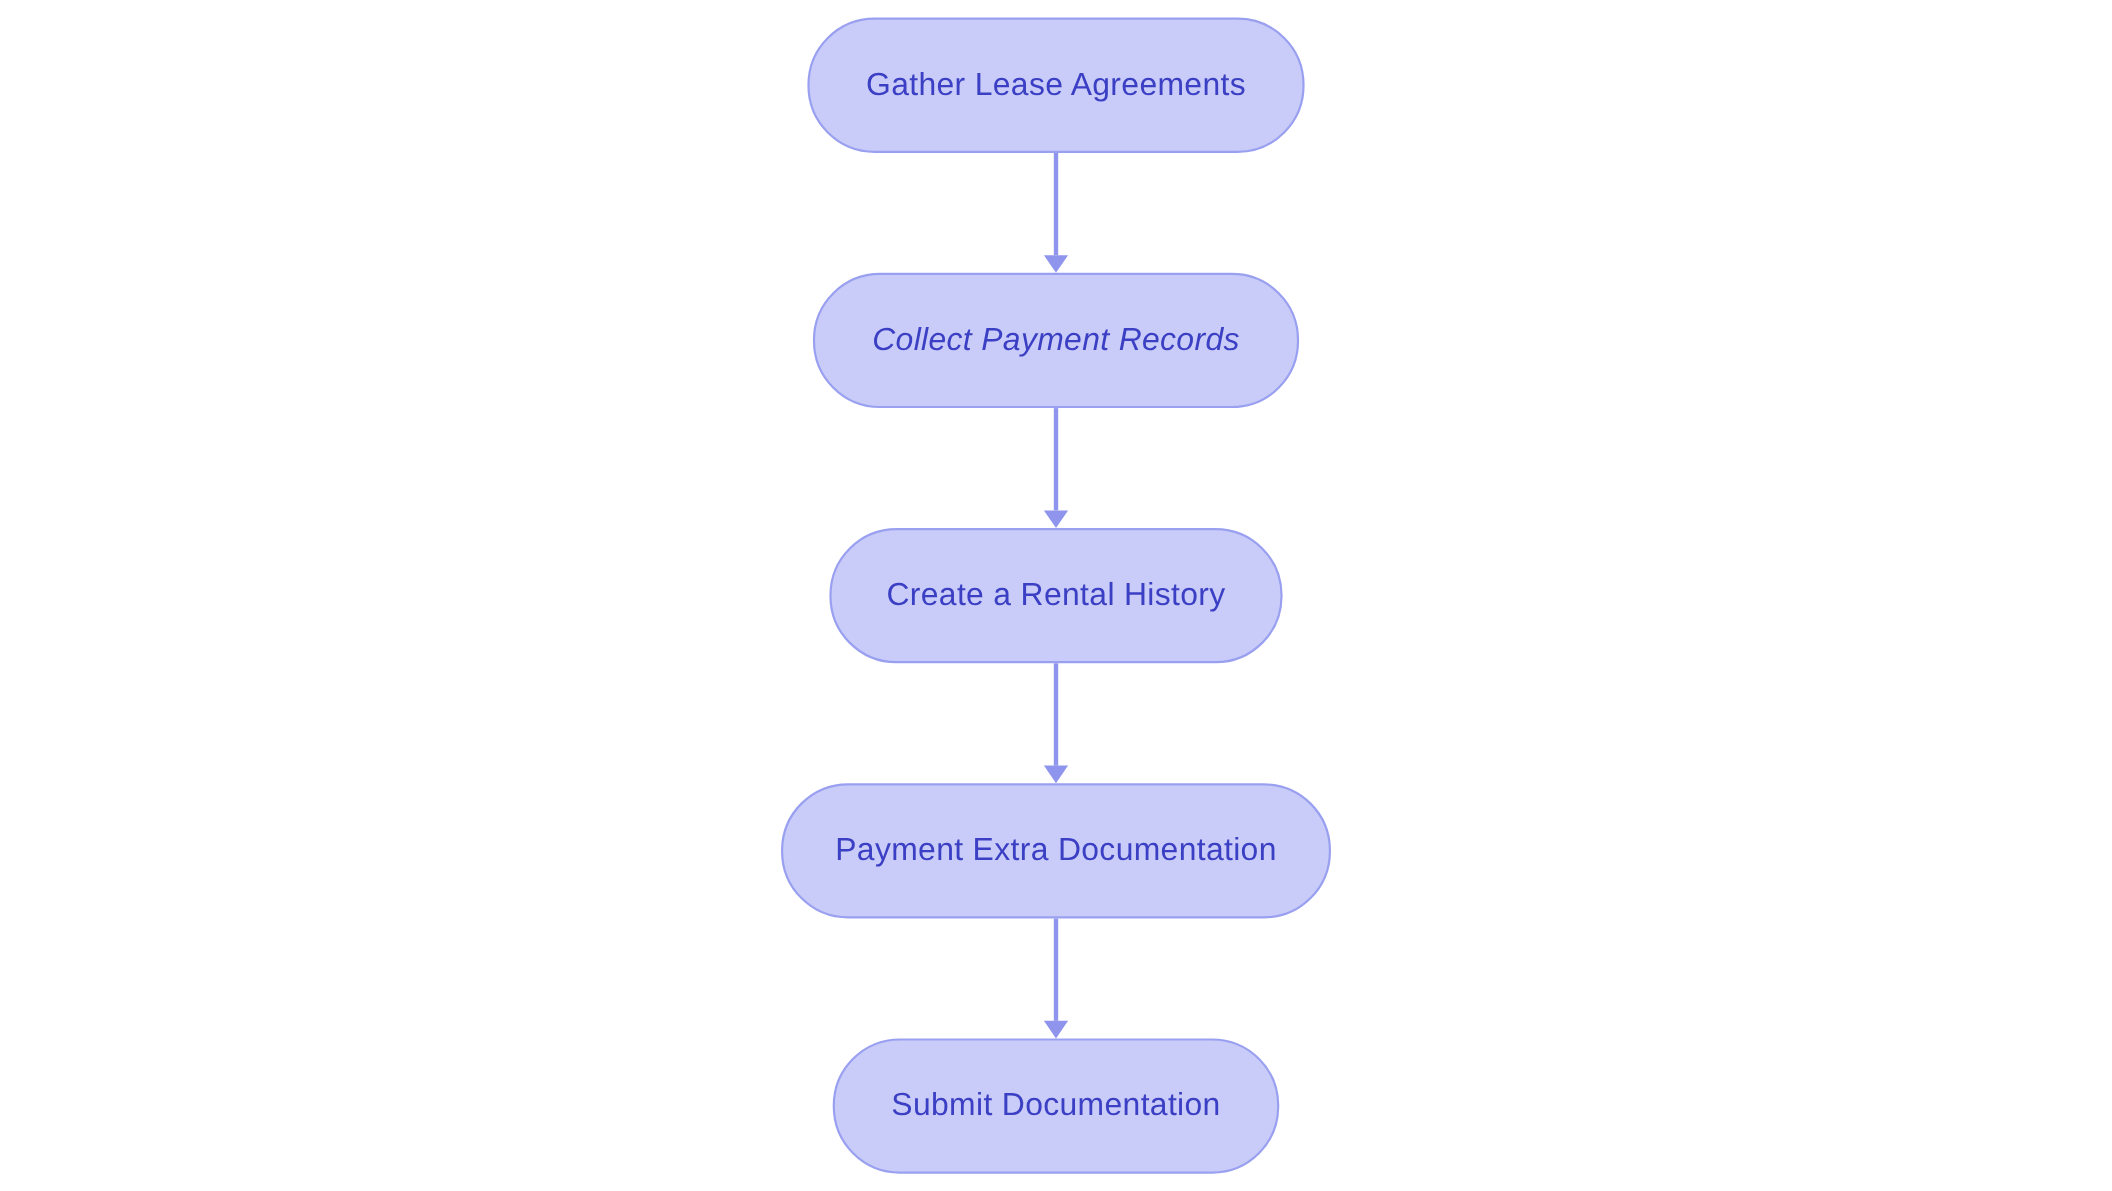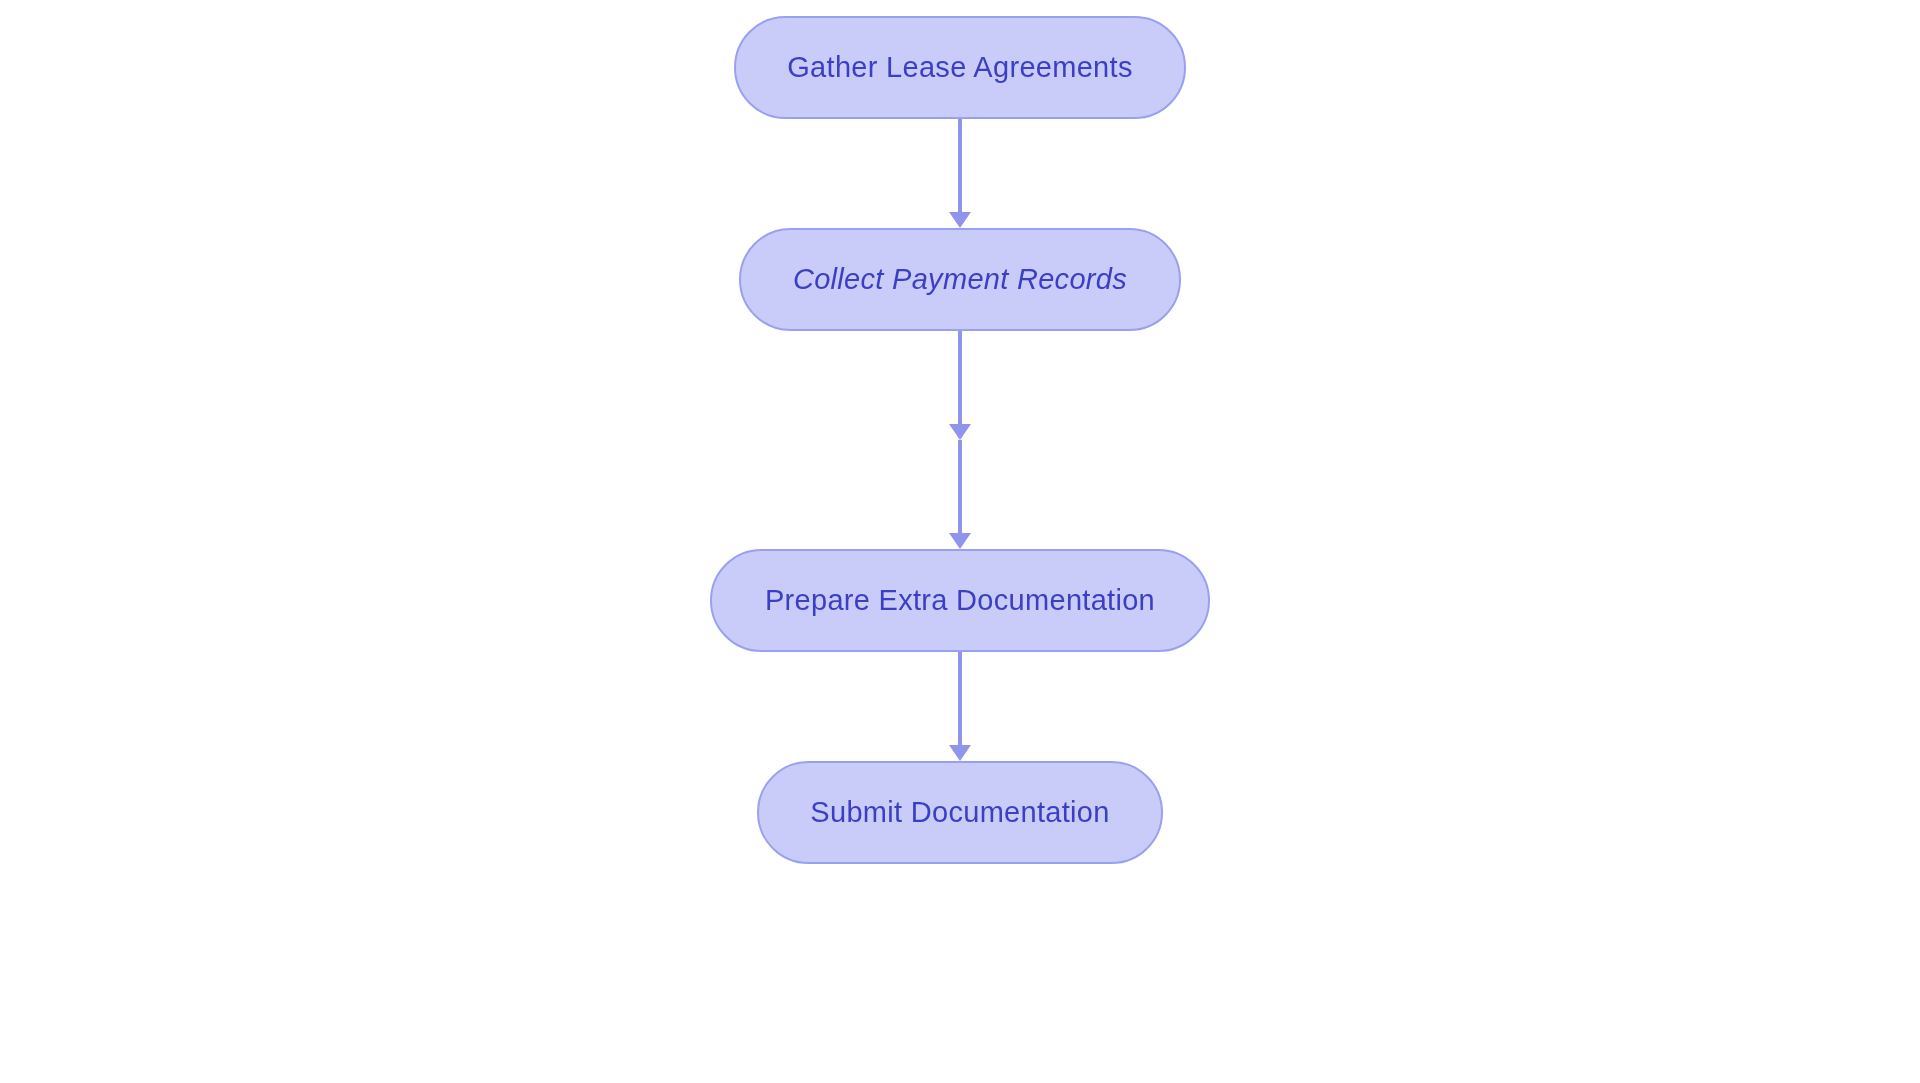--- a/index.html
+++ b/index.html
@@ -16,21 +16,21 @@
   .flowchart {
     width: 1920px;
     height: 1083px;
     box-sizing: border-box;
     padding-top: 16px;
     display: flex;
     flex-direction: column;
     align-items: center;
   }
   .node {
-    height: 103px;
+    height: 123px;
     box-sizing: border-box;
     background: var(--node-fill, #c9ccf8);
     border: 2px solid var(--node-border, #9aa0f0);
     border-radius: 61px;
     display: flex;
     align-items: center;
     justify-content: center;
     flex: 0 0 auto;
   }
   .node-1 { width: 452px; }
@@ -80,28 +80,31 @@
 
   <div class="node node-2">
     <span class="label">Collect Payment Records</span>
   </div>
 
   <div class="connector">
     <div class="stem"></div>
     <div class="head"></div>
   </div>
 
+  <div class="node node-3">
+    <span class="label">Create a Rental History</span>
+  </div>
 
   <div class="connector">
     <div class="stem"></div>
     <div class="head"></div>
   </div>
 
   <div class="node node-4">
-    <span class="label">Prepare Extra Documentation</span>
+    <span class="label">Payment Extra Documentation</span>
   </div>
 
   <div class="connector">
     <div class="stem"></div>
     <div class="head"></div>
   </div>
 
   <div class="node node-5">
     <span class="label">Submit Documentation</span>
   </div>

